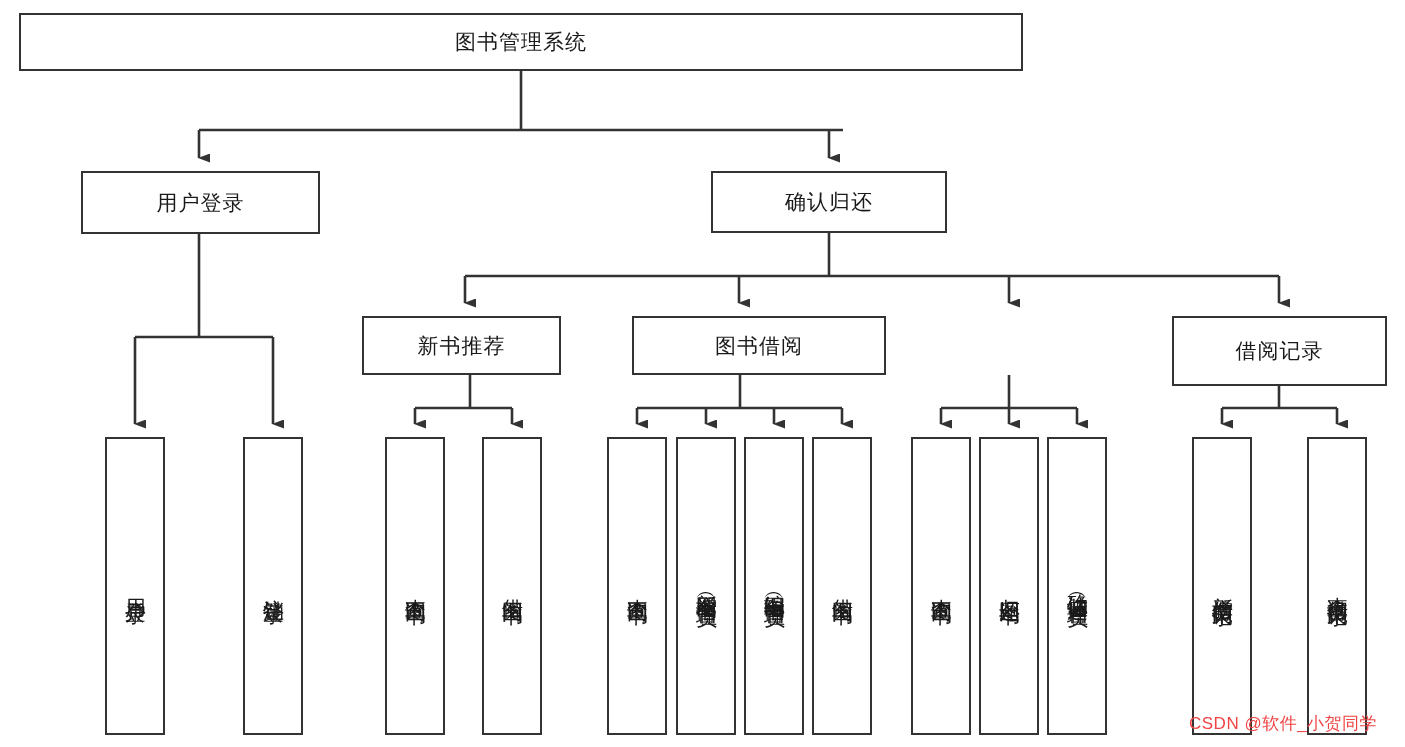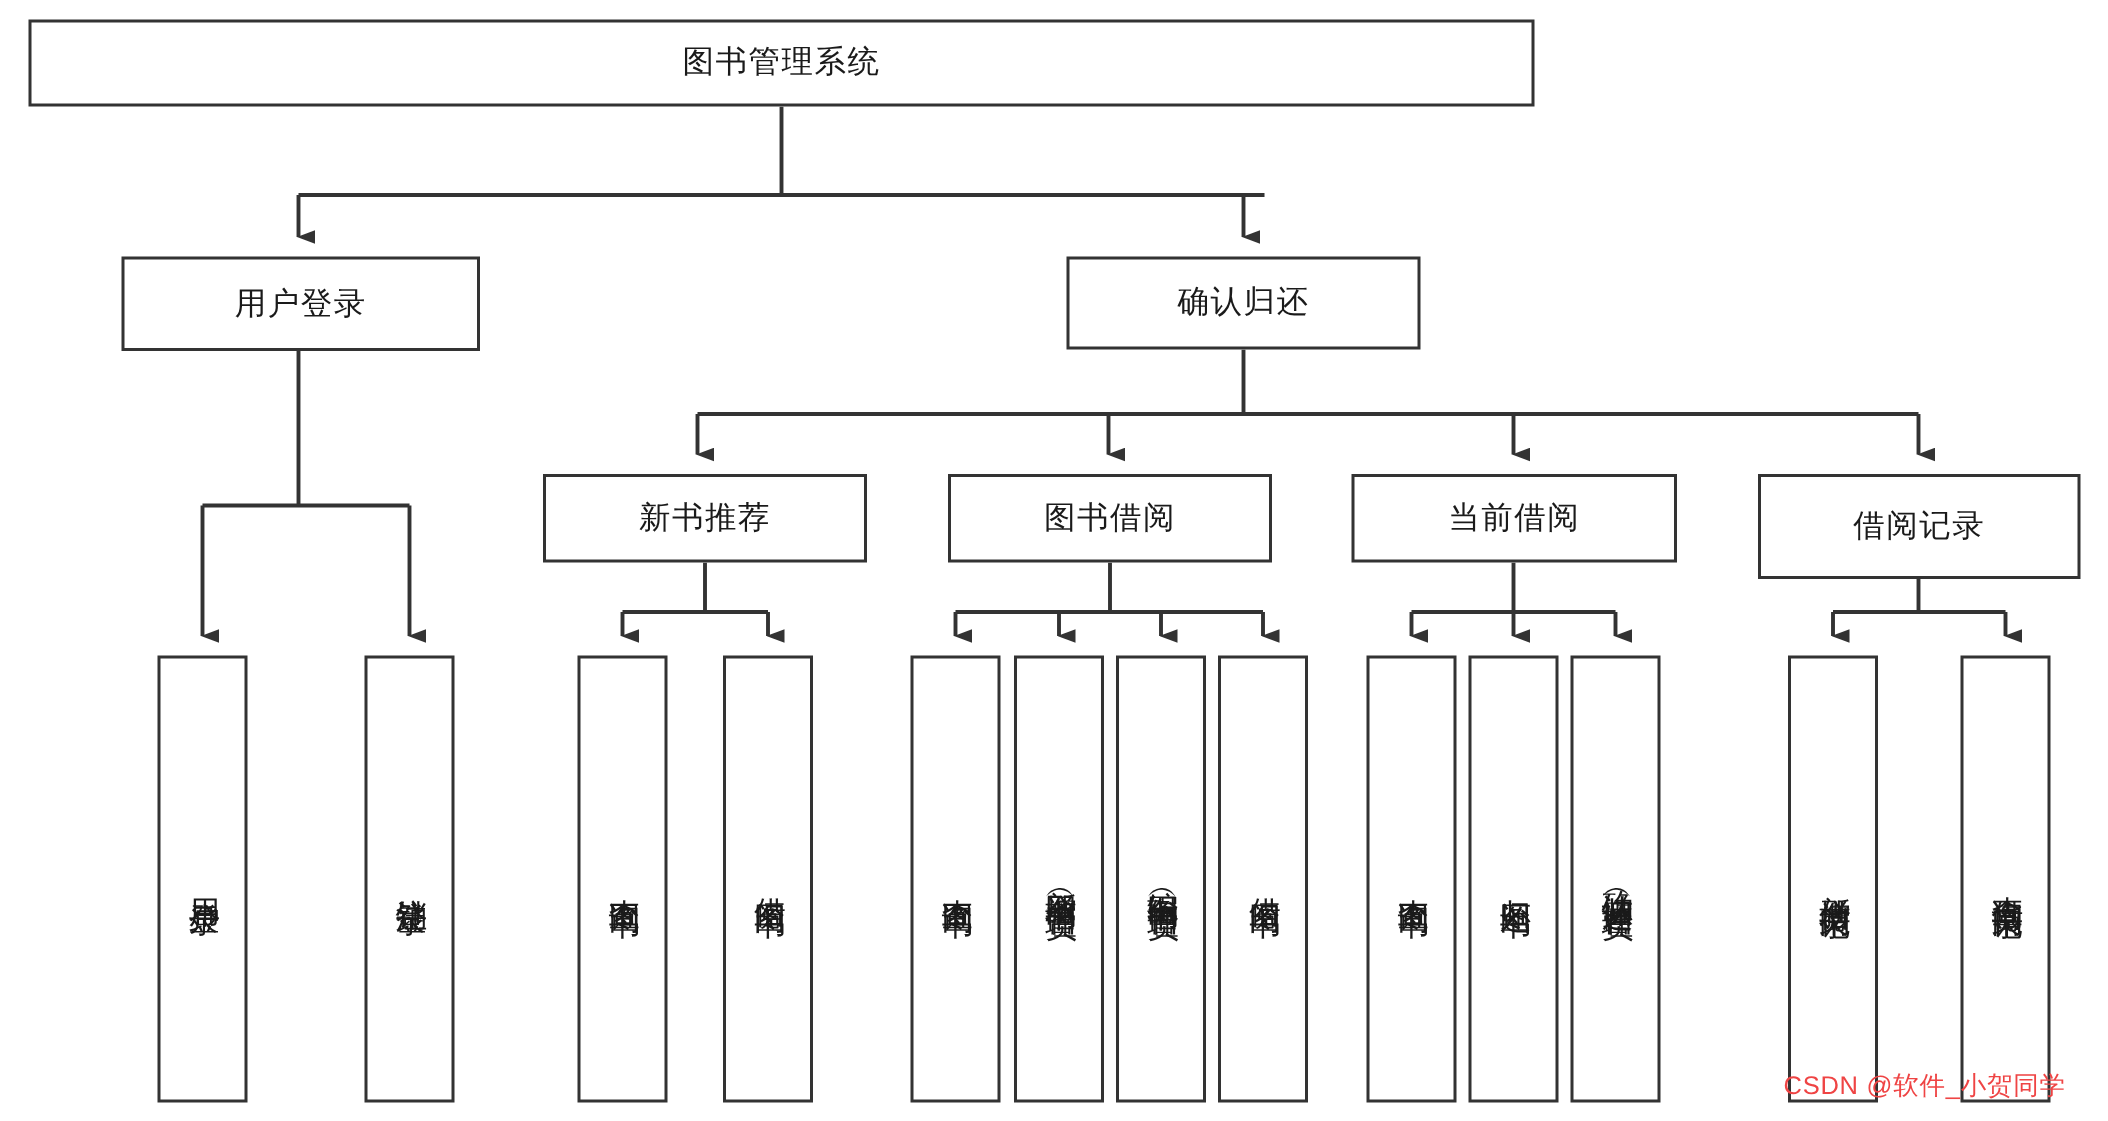--- a/index.html
+++ b/index.html
@@ -126,28 +126,25 @@
     <span>图书管理系统</span>
   </div>
 
   <div class="node h" style="left:81px; top:171px; width:239px; height:63px;">
     <span>用户登录</span>
   </div>
   <div class="node h" style="left:711px; top:171px; width:236px; height:62px;">
     <span>确认归还</span>
   </div>
 
-  <div class="node h" style="left:362px; top:316px; width:216px; height:59px;">
+  <div class="node h" style="left:362px; top:316px; width:199px; height:59px;">
     <span>新书推荐</span>
   </div>
-  <div class="node h" style="left:632px; top:316px; width:216px; height:59px;">
+  <div class="node h" style="left:632px; top:316px; width:254px; height:59px;">
     <span>图书借阅</span>
-  </div>
-  <div class="node h" style="left:901px; top:316px; width:217px; height:59px;">
-    <span>当前借阅</span>
   </div>
   <div class="node h" style="left:1172px; top:316px; width:215px; height:70px;">
     <span>借阅记录</span>
   </div>
 
   <div class="node v" style="left:105px; top:437px; width:60px; height:298px;">
     <span class="vtext">用户登录</span>
   </div>
   <div class="node v" style="left:243px; top:437px; width:60px; height:298px;">
     <span class="vtext">注销登录</span>

